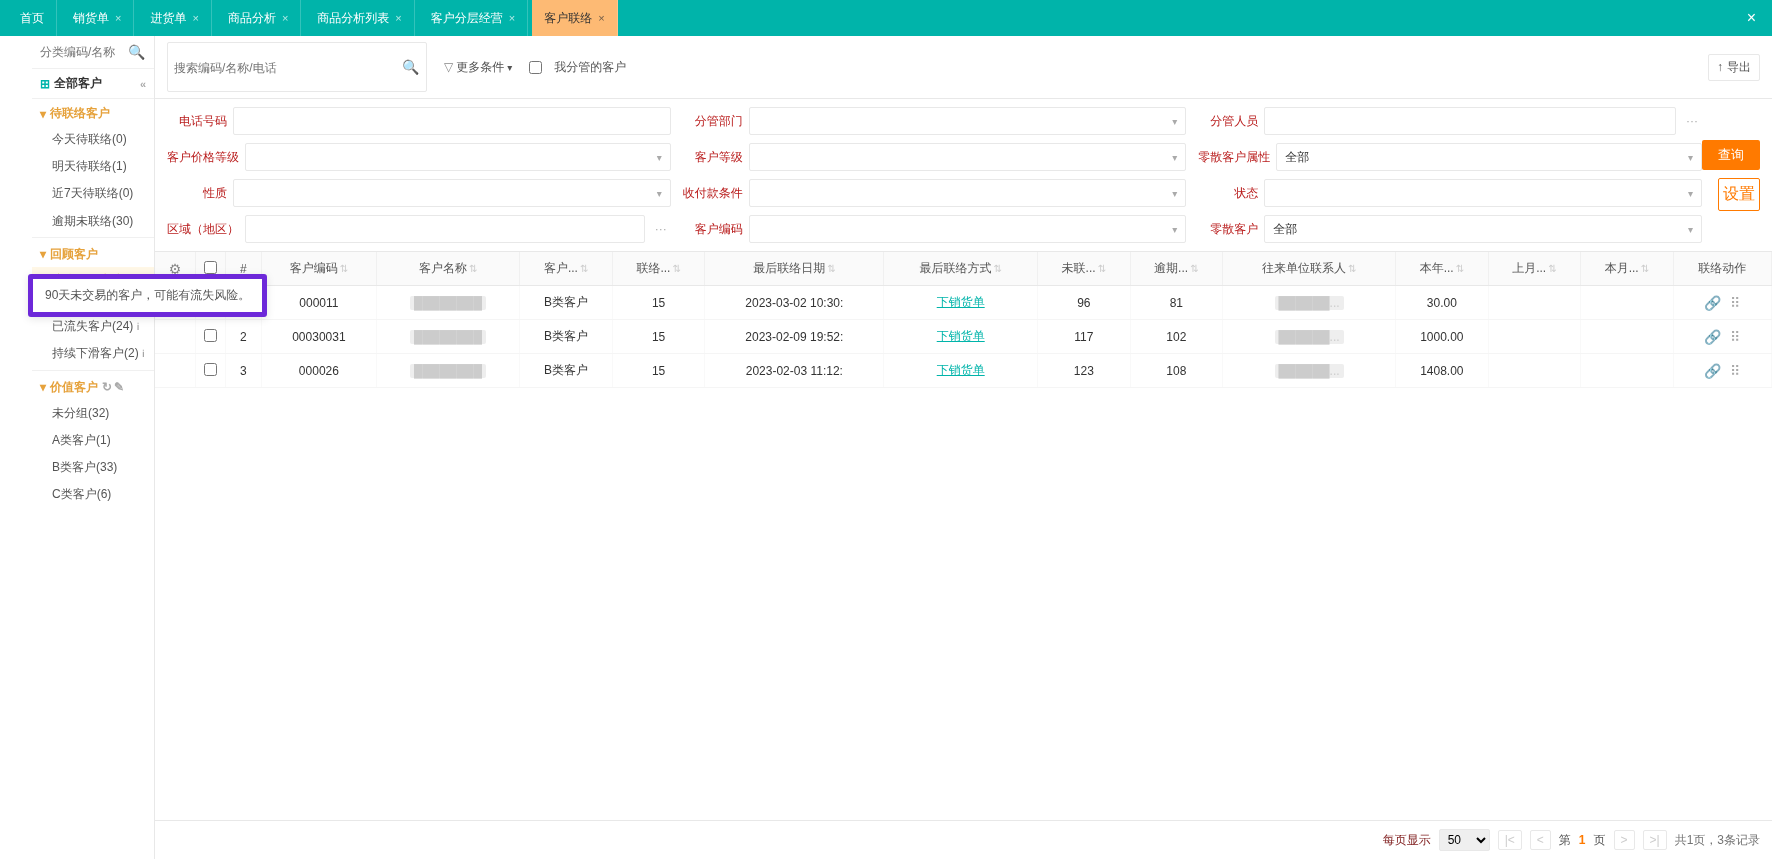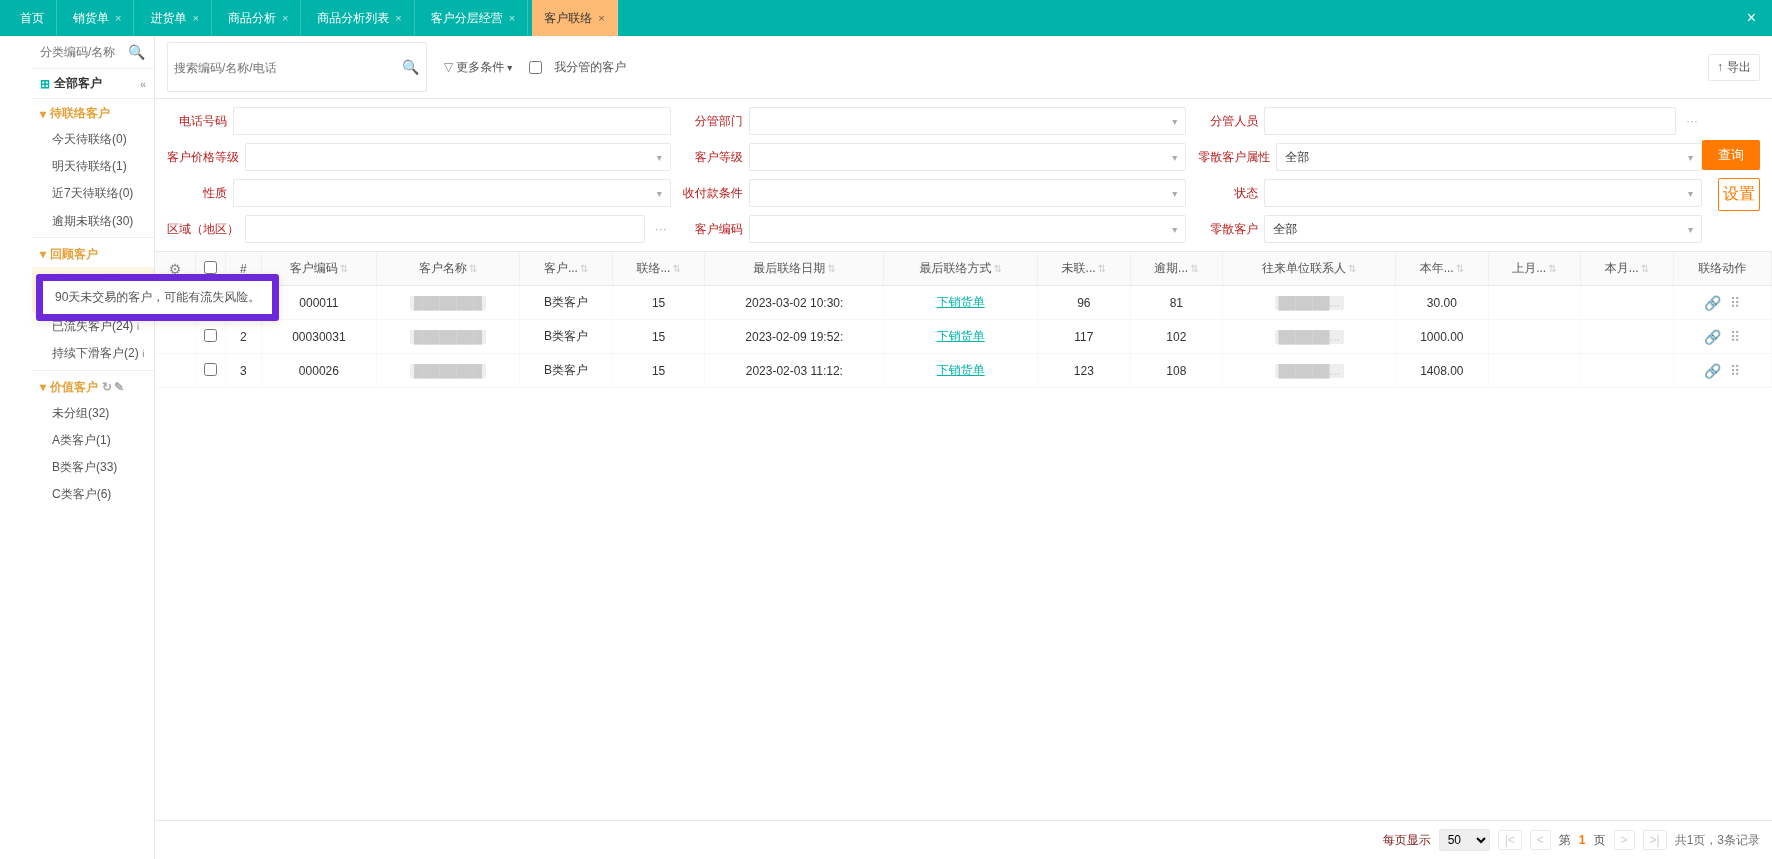--- a/index.html
+++ b/index.html
@@ -147,24 +147,24 @@
       border-bottom: 1px solid #f5f5f5; padding: 8px 6px;
       color: #333; text-align: center; border-right: 1px solid #f9f9f9; white-space: nowrap;
     }
     .link-text { color: #00b4aa; text-decoration: underline; cursor: pointer; }
     .blur-text { color: #ccc; background: #eee; border-radius: 2px; padding: 0 4px; }
     .action-icons { display: flex; align-items: center; justify-content: center; gap: 8px; }
     .action-icon { color: #aaa; cursor: pointer; font-size: 14px; }
 
     
     .tooltip-box {
-      position: absolute; background: white; border: 7px solid #6d28d9;
+      position: absolute; background: white; border: 5px solid #6d28d9;
       padding: 8px 12px; border-radius: 3px; box-shadow: 0 2px 8px rgba(0,0,0,0.1);
       color: #555; font-size: 12px; z-index: 100;
-      top: 274px; left: 36px; white-space: nowrap;
+      top: 274px; left: 28px; white-space: nowrap;
     }
 
     
     .pagination {
       display: flex; align-items: center; justify-content: flex-end;
       padding: 8px 12px; background: white; border-top: 1px solid #e8e8e8;
       gap: 8px; flex-shrink: 0;
     }
     .pagination-label { color: #7f1d1d; }
     .page-size-select {

